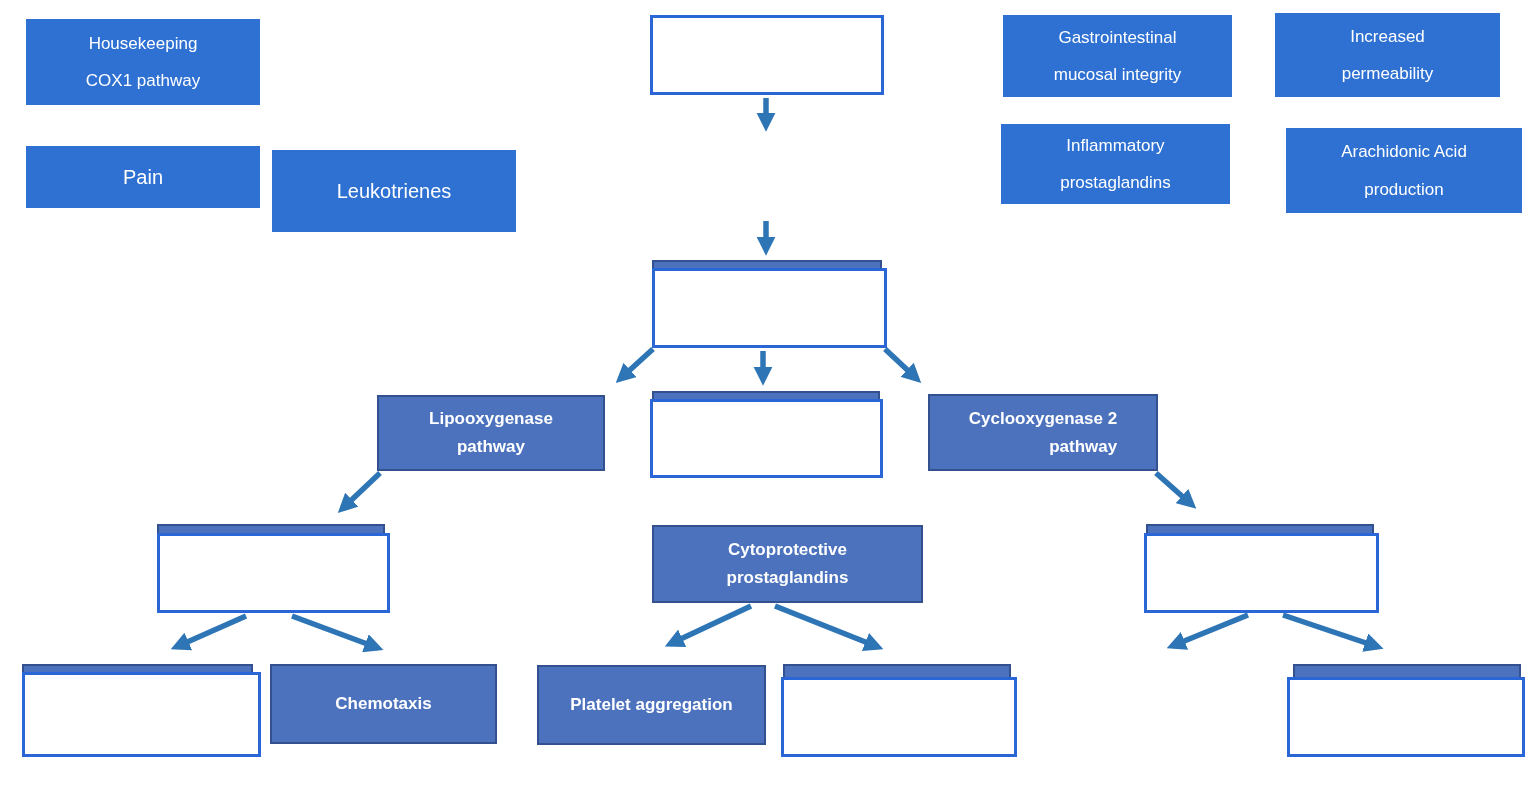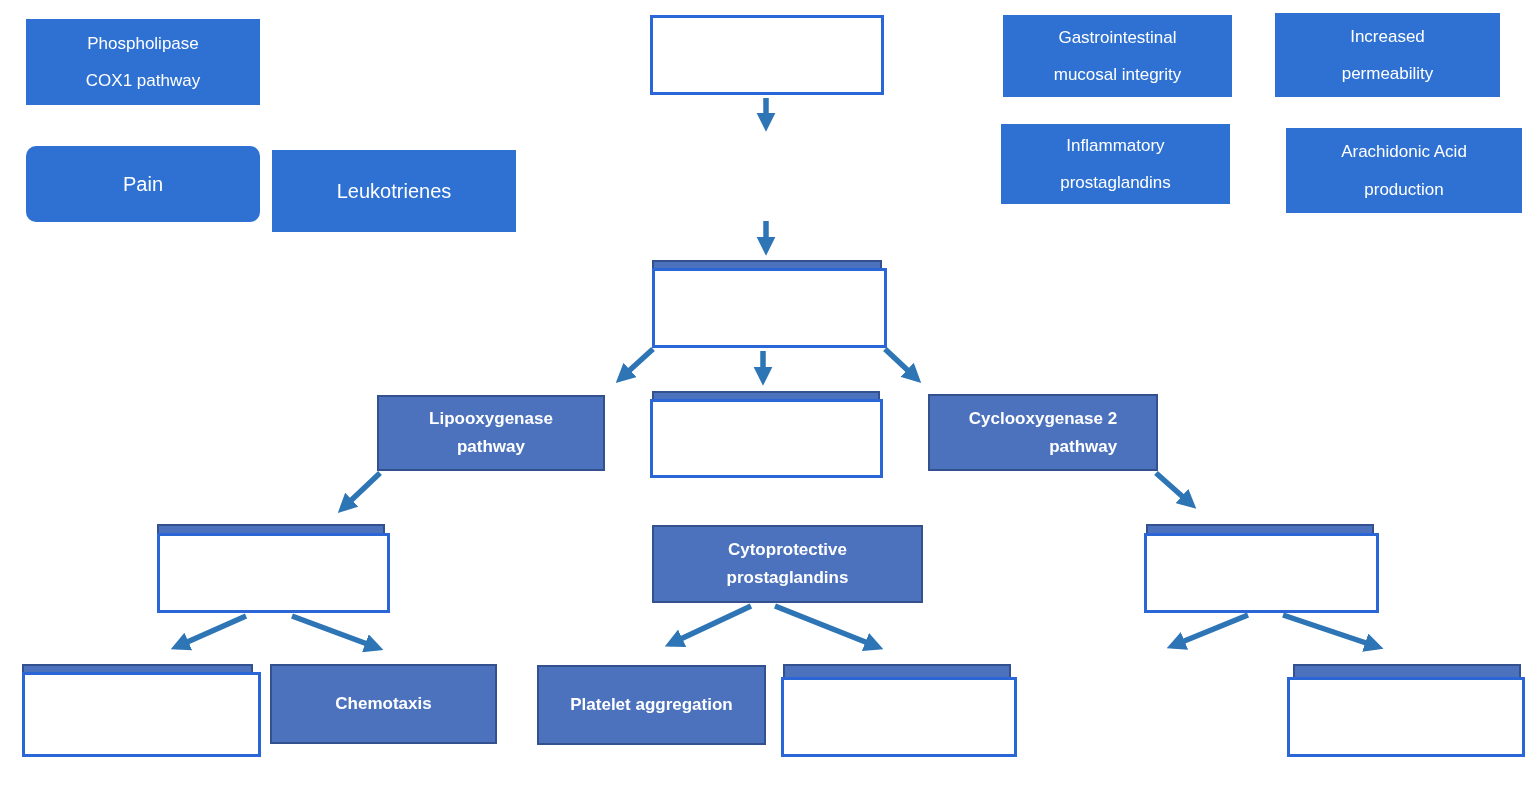--- a/index.html
+++ b/index.html
@@ -57,23 +57,23 @@
     inset: 0;
     z-index: 3;
     pointer-events: none;
   }
 </style>
 </head>
 <body>
 
 <div id="canvas">
 
-  <div class="box wb" style="left:26px; top:19px; width:234px; height:86px;">Phospholipase
+  <div class="box wb" style="left:26px; top:19px; width:234px; height:86px;">Housekeeping
 COX1 pathway</div>
-  <div class="box wb large" style="left:26px; top:146px; width:234px; height:76px;border-radius:10px;">Pain</div>
+  <div class="box wb large" style="left:26px; top:146px; width:234px; height:62px;">Pain</div>
   <div class="box wb large" style="left:272px; top:150px; width:244px; height:82px;">Leukotrienes</div>
 
   <div class="box wb" style="left:1003px; top:15px; width:229px; height:82px;">Gastrointestinal
 mucosal integrity</div>
   <div class="box wb" style="left:1275px; top:13px; width:225px; height:84px;">Increased
 permeability</div>
   <div class="box wb" style="left:1001px; top:124px; width:229px; height:80px;">Inflammatory
 prostaglandins</div>
   <div class="box wb" style="left:1286px; top:128px; width:236px; height:85px;">Arachidonic Acid
 production</div>

